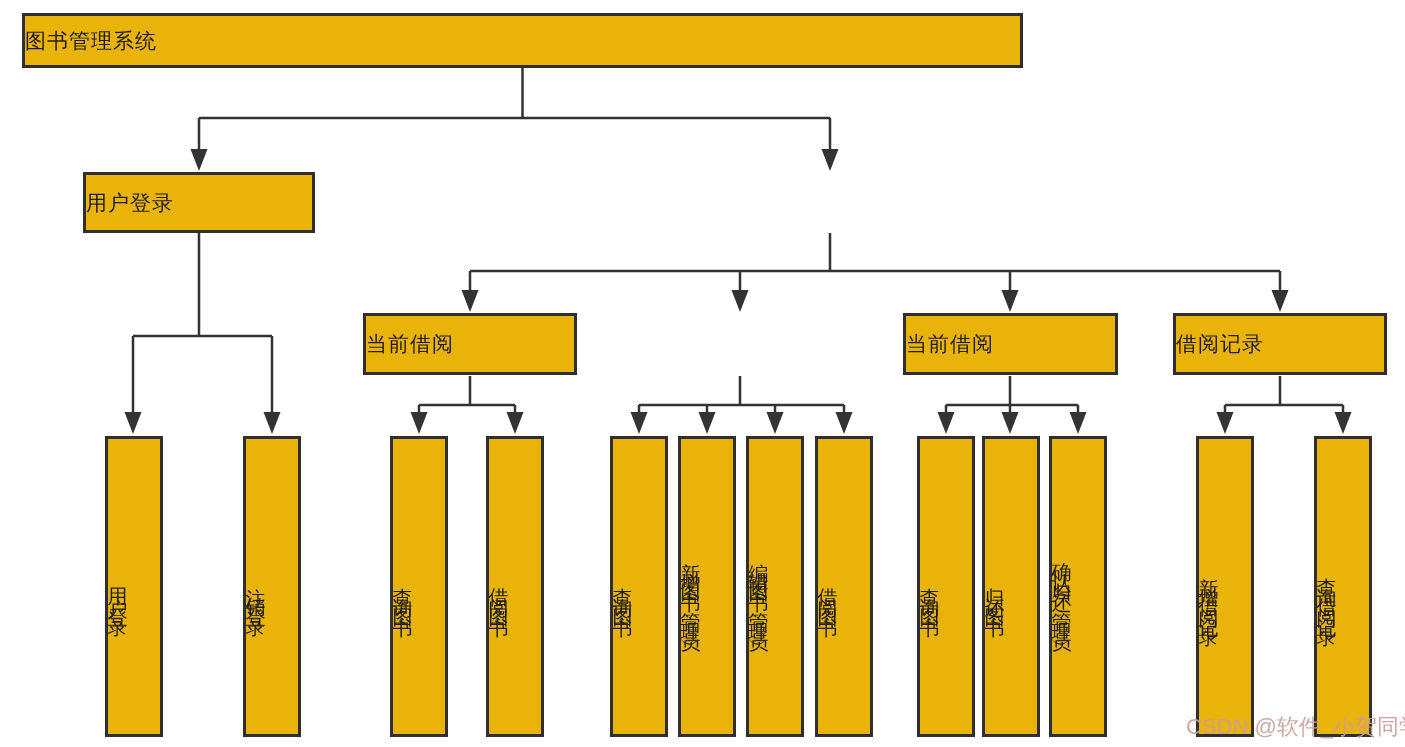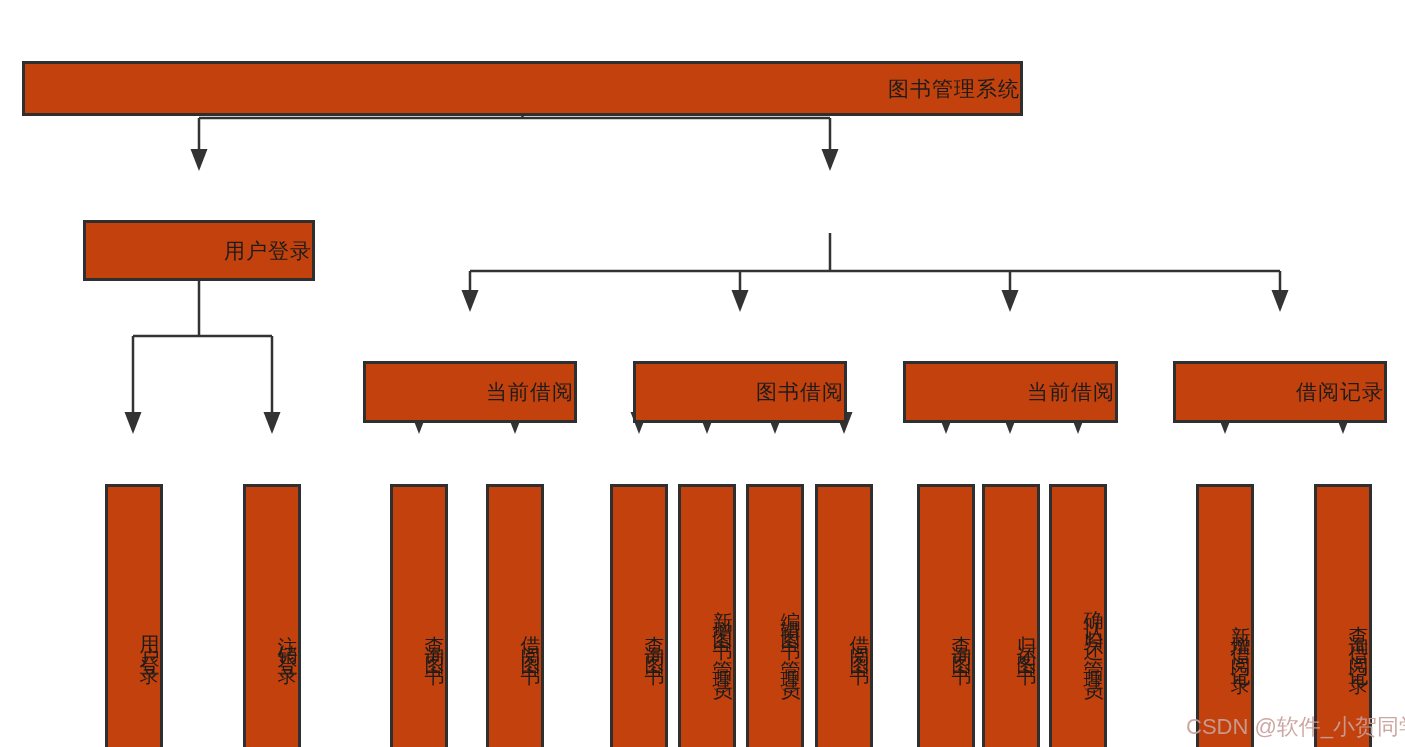--- a/index.html
+++ b/index.html
@@ -4,24 +4,23 @@
 <style>
   html,body { margin:0; padding:0; background:#ffffff; }
   .stage {
     position:relative; width:1405px; height:747px; background:#ffffff;
     font-family:"Liberation Sans", sans-serif; overflow:hidden;
   }
   .connectors { position:absolute; left:0; top:0; width:1405px; height:747px; }
   .connectors .ln { fill:none; stroke:#333333; stroke-width:2.5; }
   .connectors .ah { fill:#333333; stroke:none; }
   .node {
-    position:absolute; box-sizing:border-box; background:#c2410c;
-    border:3px solid #2f2f2f; display:flex; align-items:center; justify-content:flex-end;
+    position:absolute; box-sizing:border-box; background:#eab308;
+    border:3px solid #2f2f2f; display:flex; align-items:center; justify-content:flex-start;
     color:#1c1c1c;
-    margin-top:48px;
   }
   .hbox { font-size:21px; letter-spacing:1px; white-space:nowrap; }
   .vbox span.vtxt {
     writing-mode:vertical-rl; text-orientation:mixed;
     font-size:20px; line-height:1; letter-spacing:10px;
     margin-bottom:-10px;
   }
   
   .b-root    { left:22px;   top:13px;  width:1001px; height:55px; }
   .b-userlog { left:83px;   top:172px; width:232px;  height:61px; }
@@ -82,23 +81,20 @@
     <span>图书管理系统</span>
   </div>
 
   <div class="node hbox b-userlog">
     <span>用户登录</span>
   </div>
 
   <div class="node hbox b-newrec">
     <span>当前借阅</span>
   </div>
-  <div class="node hbox b-borrow">
-    <span>图书借阅</span>
-  </div>
   <div class="node hbox b-current">
     <span>当前借阅</span>
   </div>
   <div class="node hbox b-records">
     <span>借阅记录</span>
   </div>
 
   <div class="node vbox v1">
     <span class="vtxt">用户登录</span>
   </div>

